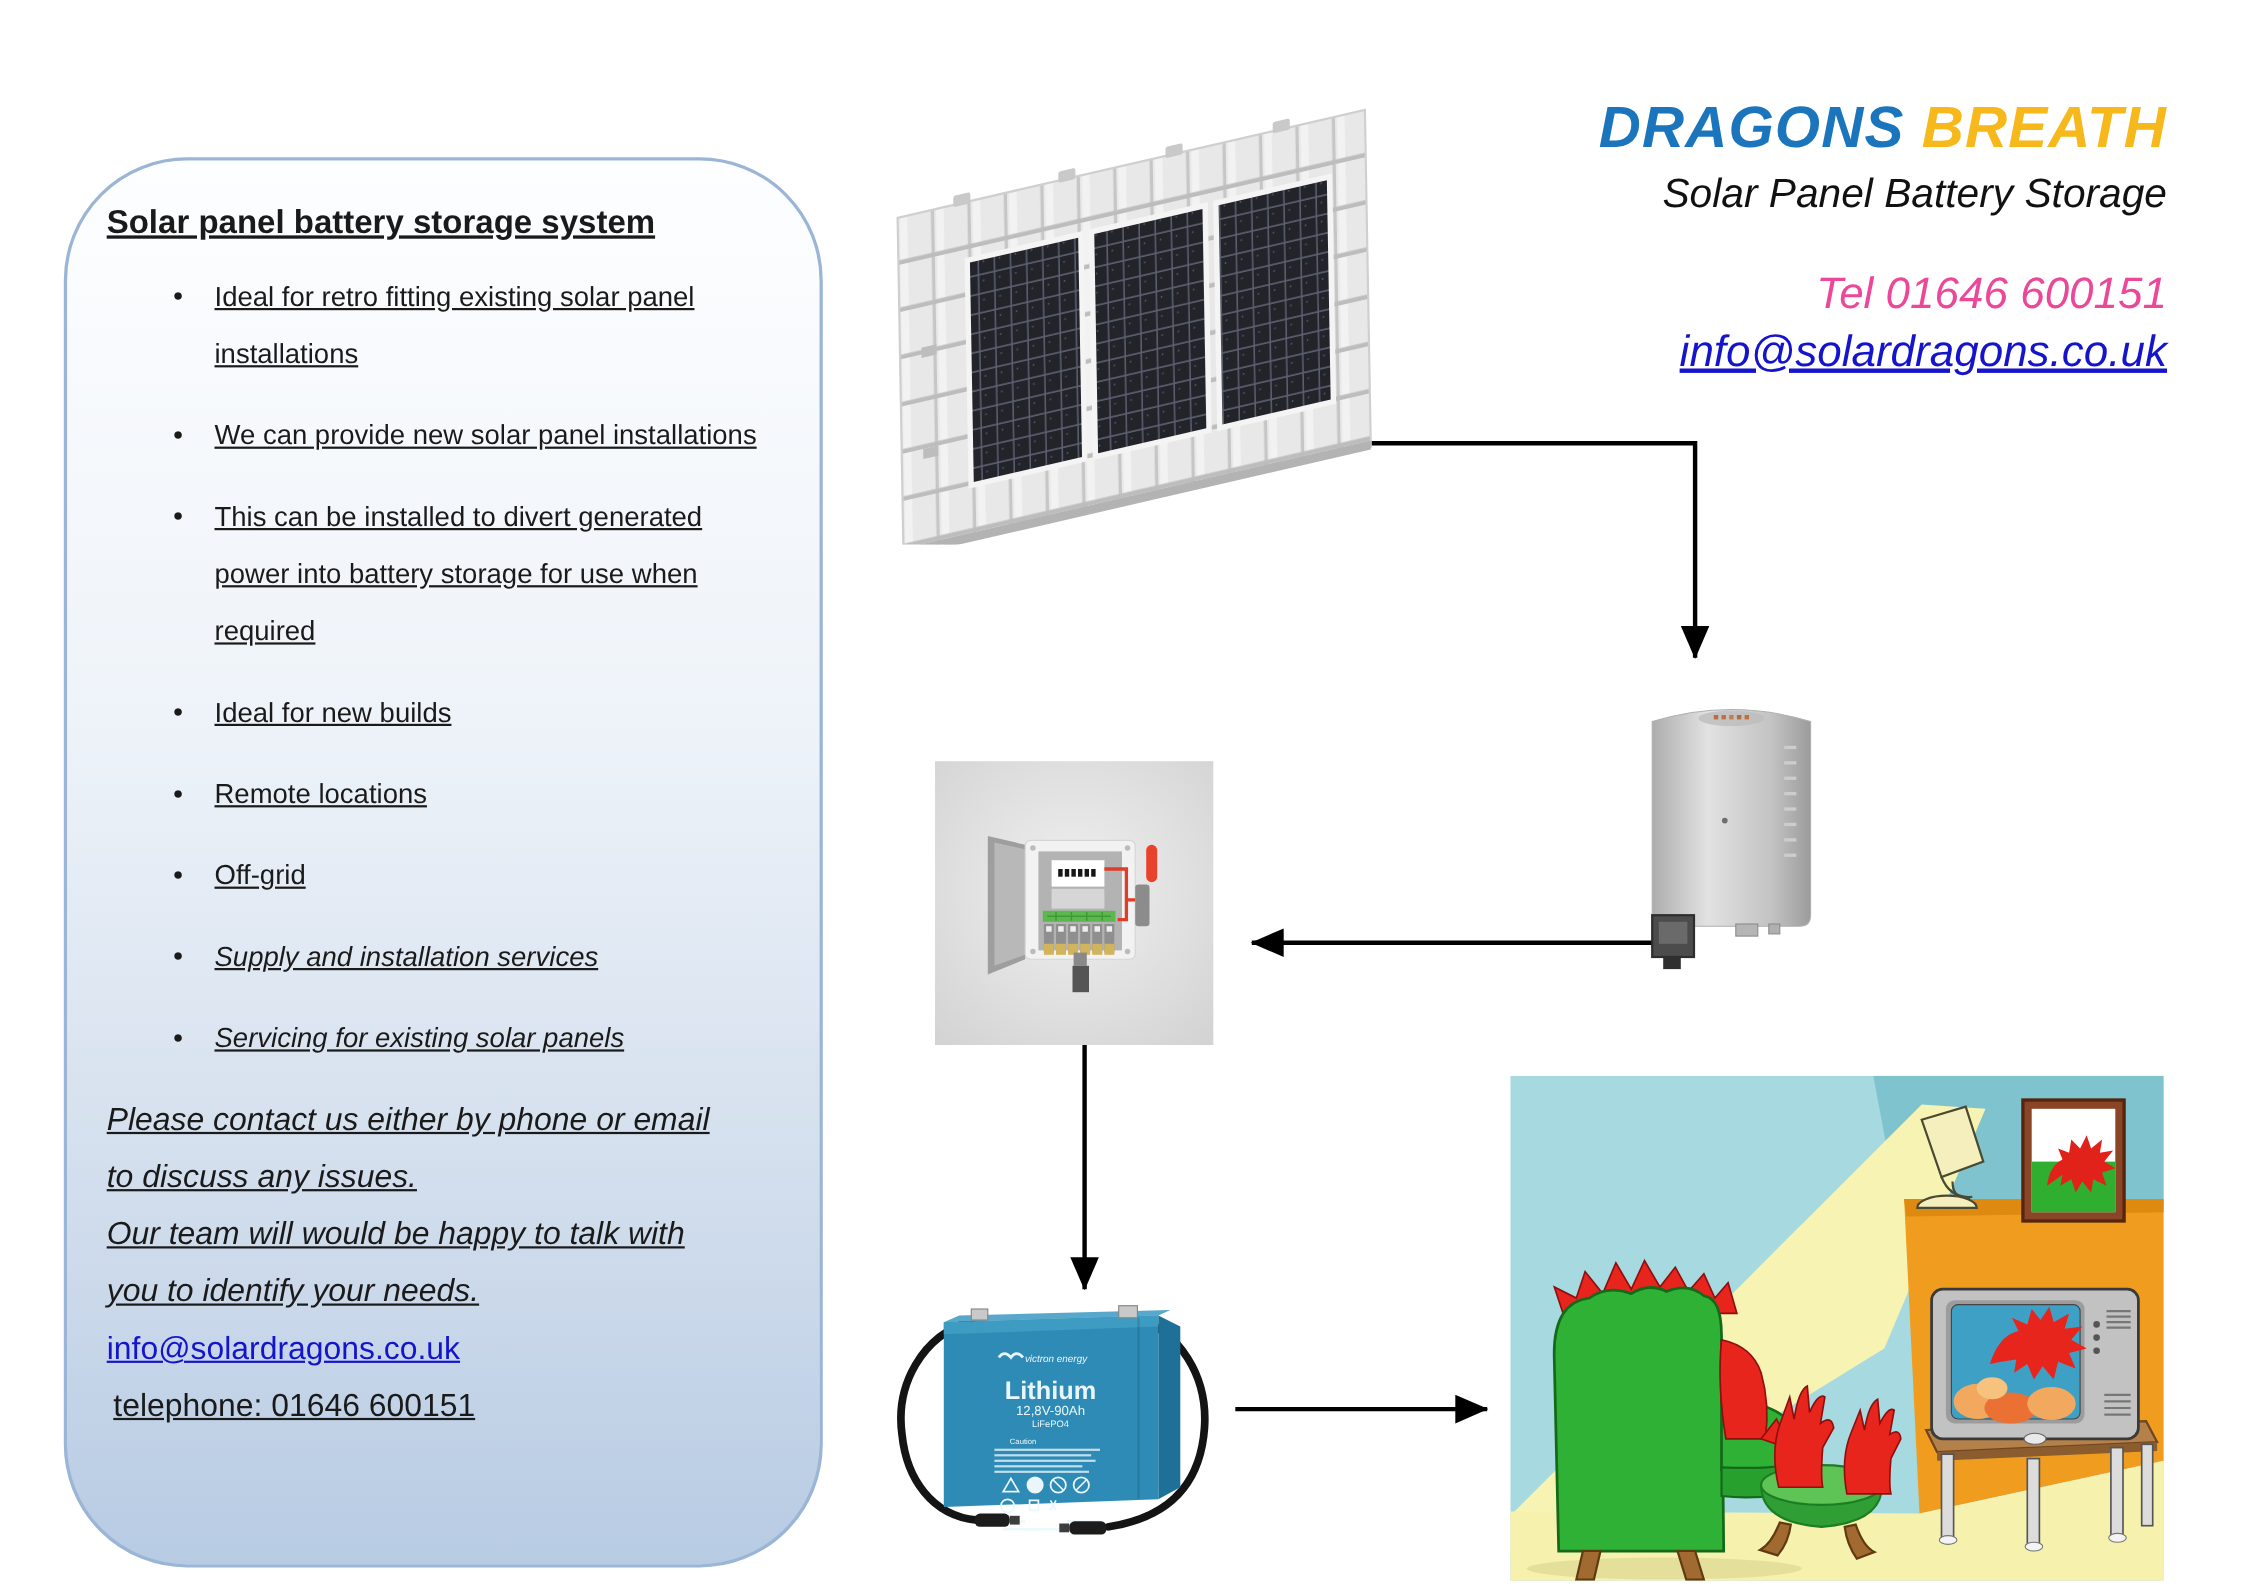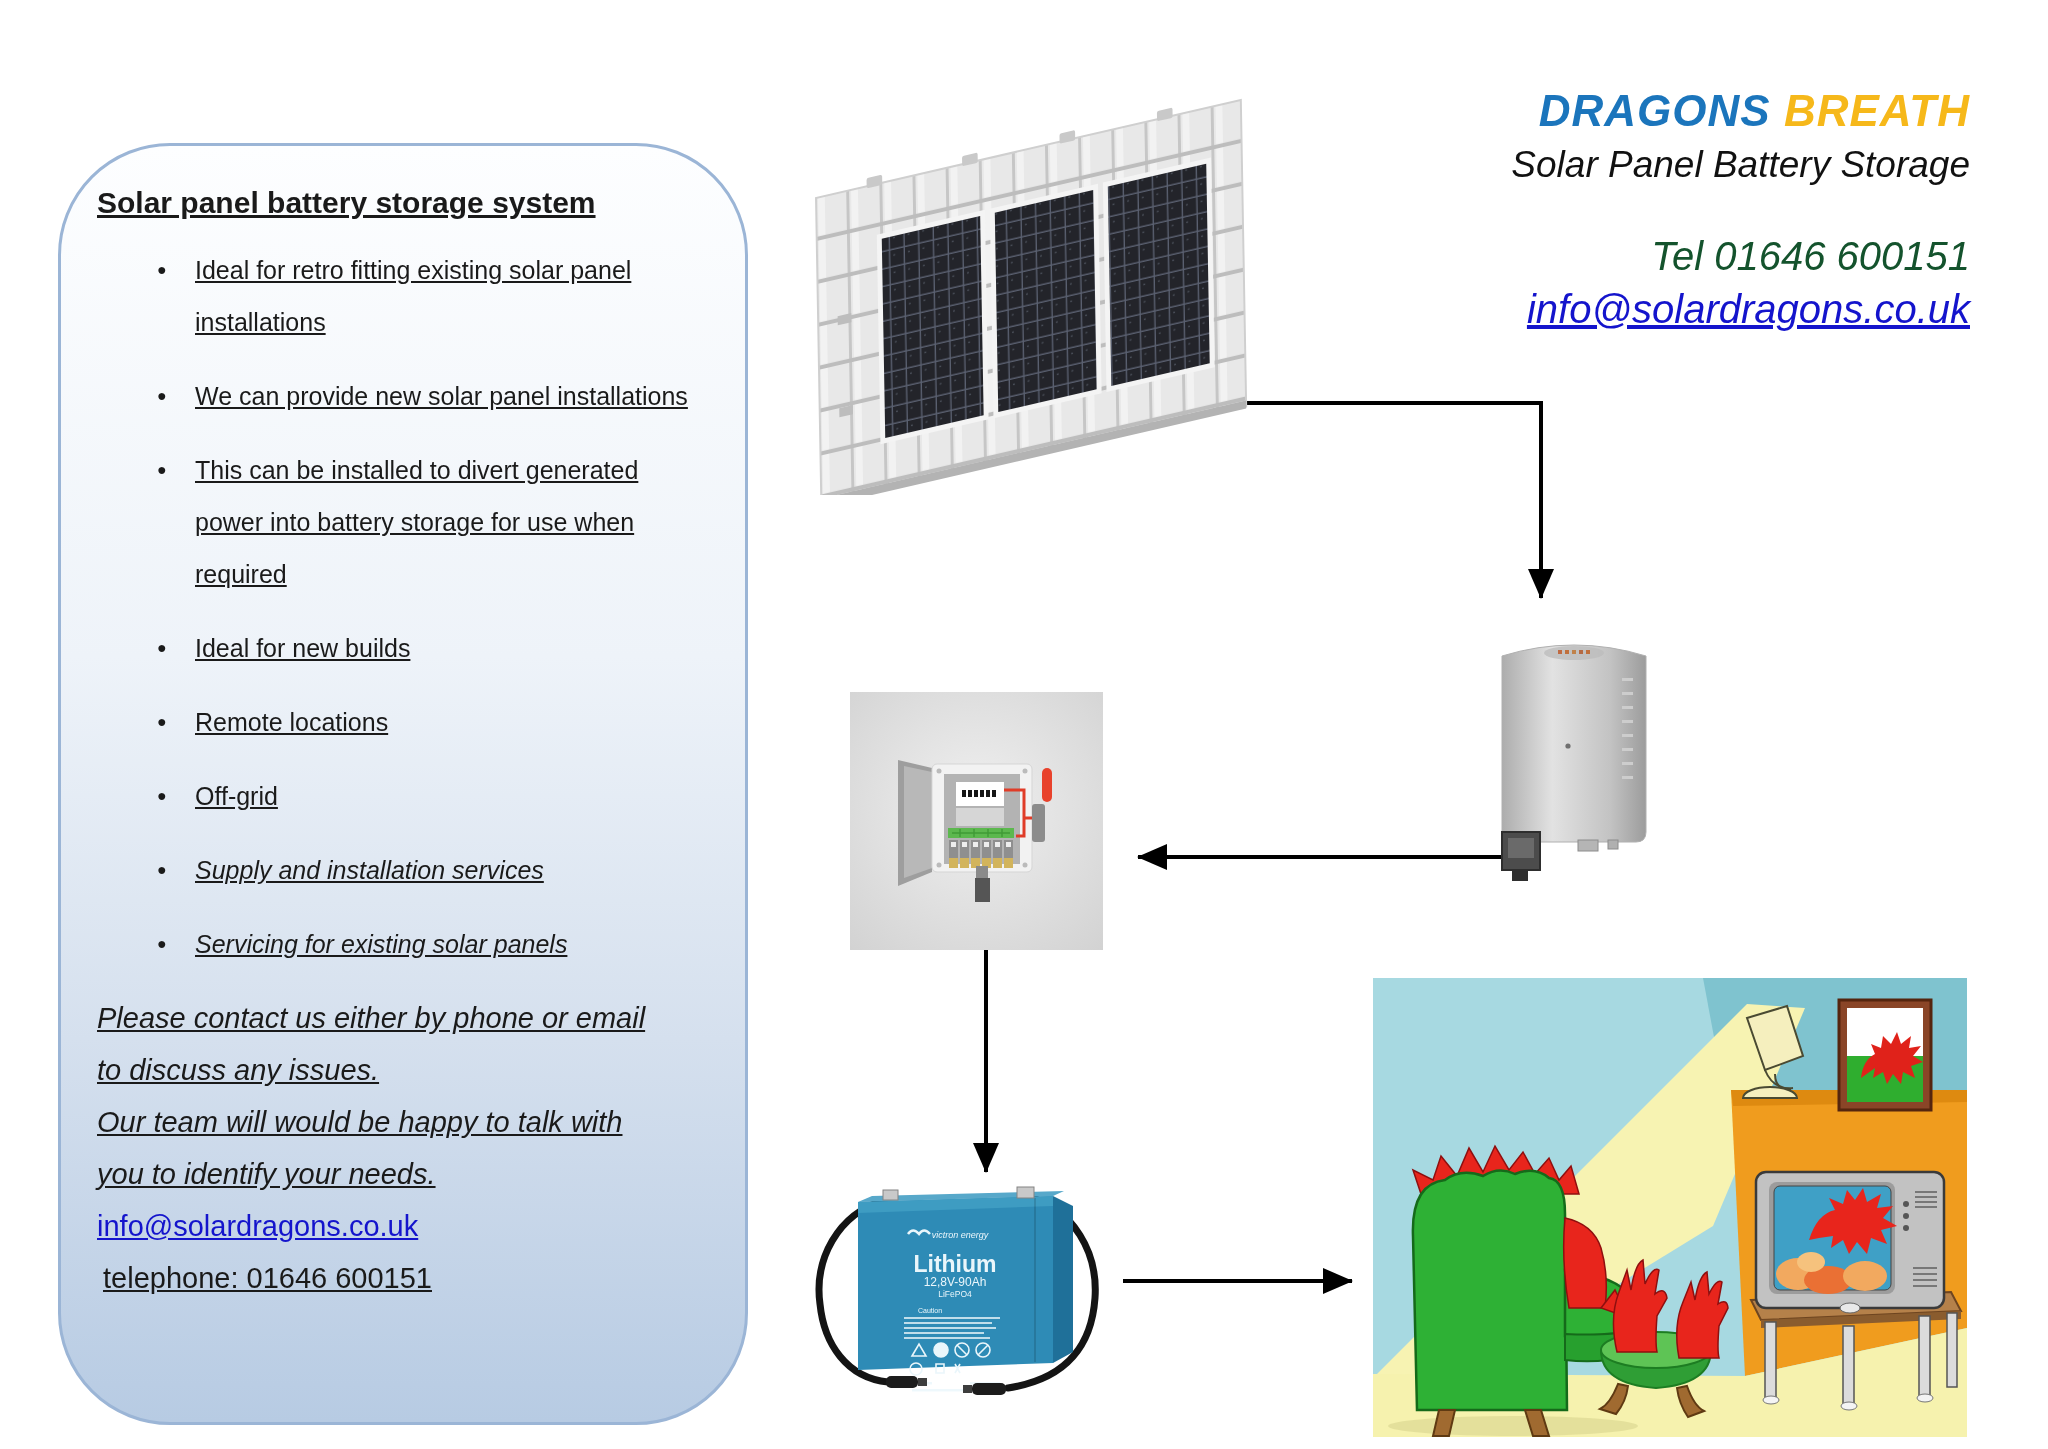--- a/index.html
+++ b/index.html
@@ -19,25 +19,25 @@
   .it{font-style:italic;}
   .info-panel p{font-size:29px;line-height:52px;margin:0;max-width:562px;}
   .para1{margin-top:22px;}
   .para2{margin-top:20px;}
   .email-link{display:inline-block;font-size:29px;line-height:52px;color:var(--link-blue,#1414cc);
       text-decoration:underline;margin-top:0;cursor:pointer;}
   .tel-line{margin-top:24px;padding-left:6px;}
 
   
   .brand-block{position:absolute;top:86px;right:78px;text-align:right;}
-  .brand{font-size:44px;font-style:italic;font-weight:bold;letter-spacing:1px;white-space:nowrap;}
+  .brand{font-size:53px;font-style:italic;font-weight:bold;letter-spacing:1px;white-space:nowrap;text-align:center;}
   .brand-primary{color:var(--brand-blue,#1b75bc);}
   .brand-secondary{color:var(--brand-yellow,#f6b81a);}
   .brand-subtitle{font-size:37px;font-style:italic;margin-top:8px;color:#111;}
-  .brand-tel{font-size:40px;font-style:italic;margin-top:48px;color:#14532d;}
+  .brand-tel{font-size:40px;font-style:italic;margin-top:48px;color:#ec4899;}
   .brand-email{display:inline-block;font-size:40px;font-style:italic;color:var(--link-blue,#1414cc);
       text-decoration:underline;margin-top:8px;cursor:pointer;}
 
   
   .abs{position:absolute;}
   .arrows{position:absolute;left:0;top:0;width:2048px;height:1449px;pointer-events:none;}
 </style>
 </head>
 <body>
 

